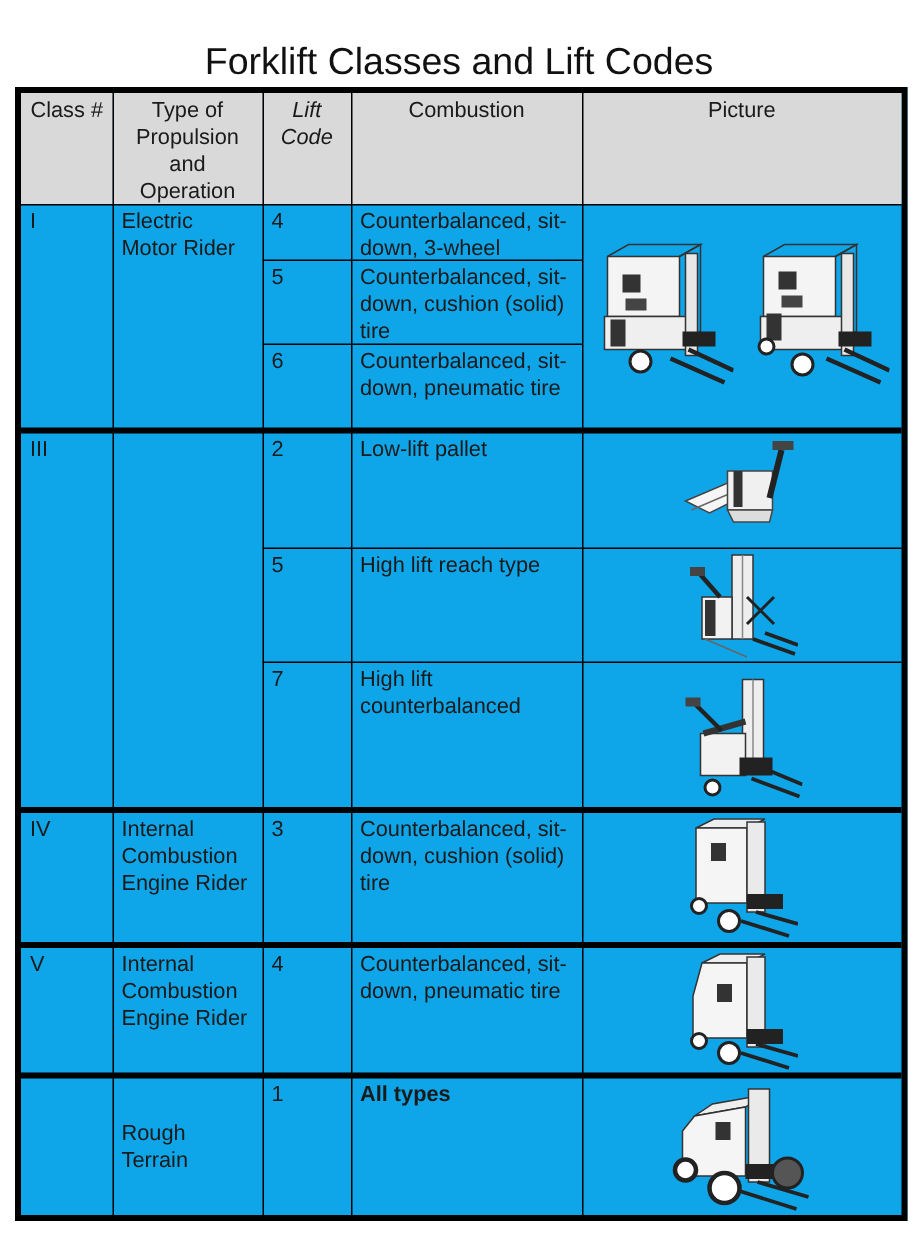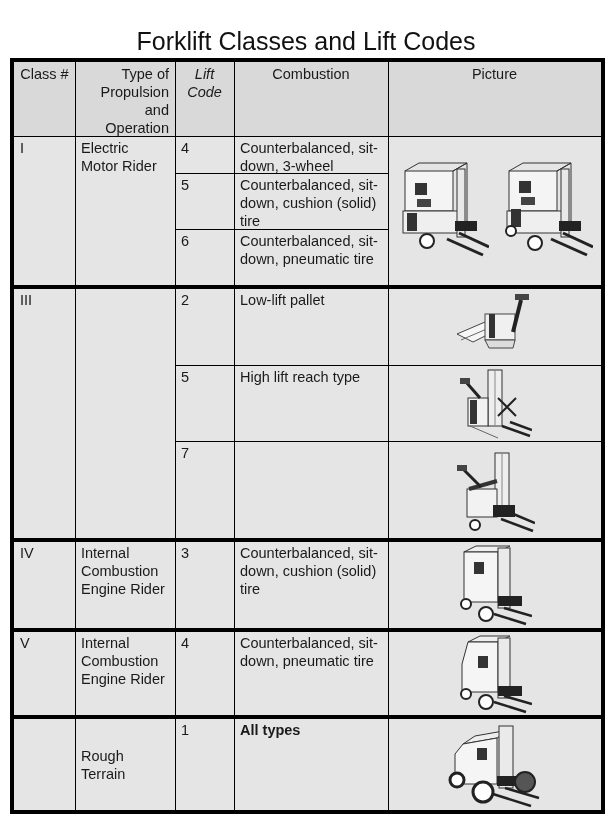--- a/index.html
+++ b/index.html
@@ -1,39 +1,39 @@
 <!DOCTYPE html>
 <html><head>
 <meta charset="utf-8">
 <style>
   html, body { margin: 0; padding: 0; background: #ffffff; }
   body { width: 612px; height: 824px; position: relative; overflow: hidden;
          font-family: "Liberation Sans", sans-serif; color: #1a1a1a; }
   .title { position: absolute; top: 8px; left: 0; width: 612px; text-align: center;
            font-size: 25px; font-weight: normal; color: #111; letter-spacing: 0px; margin-top: 19px; }
   .tbl { position: absolute; left: 10px; top: 58px; width: 595px; height: 756px;
-         box-sizing: border-box; border: 4px solid #000; background: #e5e5e5; }
+         box-sizing: border-box; border: 4px solid #000; background: #0ea5e9; }
   .cell { position: absolute; box-sizing: border-box; font-size: 14.5px; line-height: 18px;
           padding: 2px 6px; overflow: hidden; }
   .hdr { background: #d9d9d9; text-align: center; padding-top: 3px; }
   .vline { position: absolute; width: 1px; background: #000; }
   .hline { position: absolute; height: 1px; background: #000; }
   .hthick { position: absolute; height: 4px; background: #000; }
   .pic { position: absolute; display: flex; align-items: center; justify-content: center; gap: 12px; }
   svg { display: block; }
 </style>
 </head>
 <body>
 
 <div class="title">Forklift Classes and Lift Codes</div>
 
 <div class="tbl">
 
   <div class="cell hdr" style="left:0;top:0;width:61px;height:74px;">Class #</div>
-  <div class="cell hdr" style="left:61px;top:0;width:100px;height:74px;text-align:right;">Type of Propulsion and Operation</div>
+  <div class="cell hdr" style="left:61px;top:0;width:100px;height:74px;">Type of Propulsion and Operation</div>
   <div class="cell hdr" style="left:161px;top:0;width:59px;height:74px;font-style:italic;">Lift Code</div>
   <div class="cell hdr" style="left:220px;top:0;width:154px;height:74px;">Combustion</div>
   <div class="cell hdr" style="left:374px;top:0;width:213px;height:74px;">Picture</div>
 
   <div class="vline" style="left:61px;top:0;height:748px;"></div>
   <div class="vline" style="left:161px;top:0;height:748px;"></div>
   <div class="vline" style="left:220px;top:0;height:748px;"></div>
   <div class="vline" style="left:374px;top:0;height:748px;"></div>
 
   <div class="hline" style="left:0;top:74px;width:587px;"></div>
@@ -86,20 +86,21 @@
 
   <div class="cell" style="left:0;top:227px;width:61px;height:249px;">III</div>
 
   <div class="cell" style="left:161px;top:227px;width:59px;height:76px;">2</div>
   <div class="cell" style="left:220px;top:227px;width:154px;height:76px;">Low-lift pallet</div>
   <div class="hline" style="left:161px;top:303px;width:426px;"></div>
   <div class="cell" style="left:161px;top:304px;width:59px;height:75px;">5</div>
   <div class="cell" style="left:220px;top:304px;width:154px;height:75px;">High lift reach type</div>
   <div class="hline" style="left:161px;top:379px;width:426px;"></div>
   <div class="cell" style="left:161px;top:380px;width:59px;height:96px;">7</div>
+  <div class="cell" style="left:220px;top:380px;width:154px;height:96px;">High lift counterbalanced</div>
 
   <div class="pic" style="left:375px;top:227px;width:212px;height:76px;">
     <svg width="80" height="70" viewBox="0 0 80 70">
       <path d="M2 42 L30 30 L46 36 L18 50 Z" fill="#f6f6f6" stroke="#444"></path>
       <path d="M6 48 L34 36" stroke="#666"></path>
       <rect x="30" y="22" width="30" height="26" fill="#f0f0f0" stroke="#444"></rect>
       <rect x="34" y="22" width="6" height="24" fill="#333"></rect>
       <path d="M58 40 L66 8" stroke="#222" stroke-width="4"></path>
       <rect x="60" y="2" width="14" height="6" fill="#444"></rect>
       <path d="M30 48 L60 48 L58 56 L34 56 Z" fill="#ddd" stroke="#444"></path>

